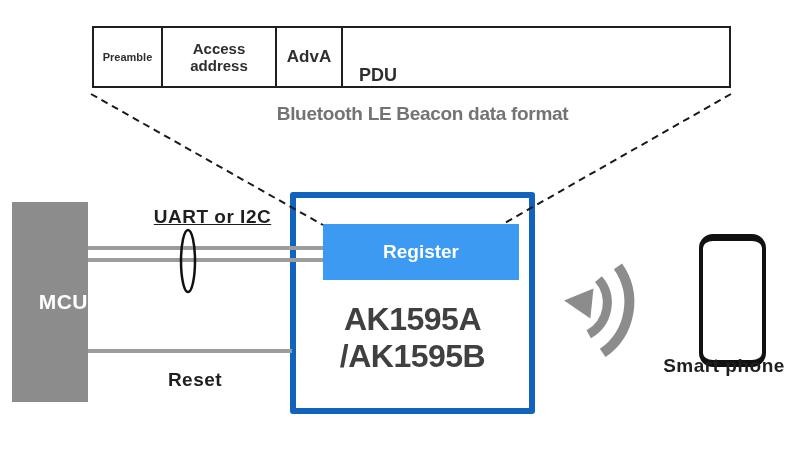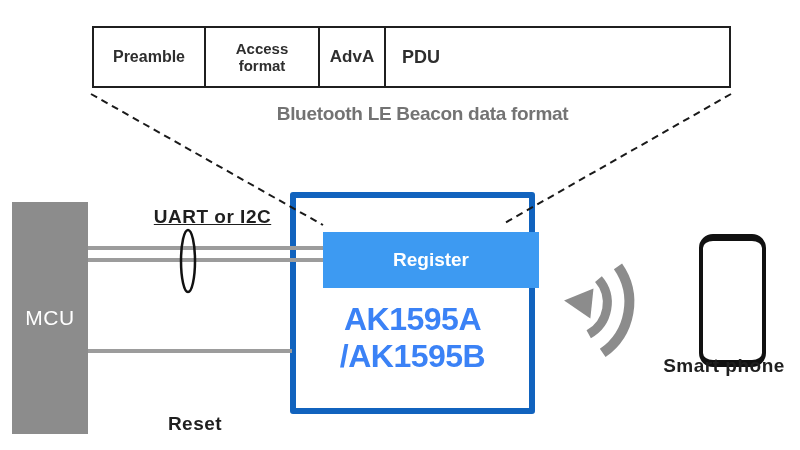--- a/index.html
+++ b/index.html
@@ -26,96 +26,95 @@
   .packet-cell {
     display: flex;
     align-items: center;
     justify-content: center;
     box-sizing: border-box;
     font-weight: bold;
     color: #2e2e2e;
     line-height: 1.15;
     text-align: center;
   }
-  .cell-preamble { width: 112px;  border-right: 2px solid #1f1f1f; font-size: 16px; }
+  .cell-preamble { width: 69px;  border-right: 2px solid #1f1f1f; font-size: 11px; }
   .cell-access   { width: 114px; border-right: 2px solid #1f1f1f; font-size: 15px; padding: 0 14px; }
   .cell-adva     { width: 66px;  border-right: 2px solid #1f1f1f; font-size: 17px; }
-  .cell-pdu      { flex: 1; justify-content: flex-start; padding-left: 16px; font-size: 18px; }
+  .cell-pdu      { flex: 1; justify-content: flex-start; padding-left: 16px; font-size: 18px; align-items: flex-end; }
 
   .table-caption {
     position: absolute;
     left: 270px; top: 103px; width: 305px;
     text-align: center;
     font-size: 19px;
     font-weight: bold;
     letter-spacing: -0.3px;
     color: #737373;
   }
 
   
   .mcu-block {
     position: absolute;
     left: 12px; top: 202px;
-    width: 76px; height: 232px;
+    width: 76px; height: 200px;
     background: #8c8c8c;
     display: flex;
     align-items: center;
-    justify-content: center;
+    justify-content: flex-end;
     color: #ffffff;
     font-size: 21px;
-    font-weight: normal;
+    font-weight: bold;
     letter-spacing: 0.5px;
   }
 
   
   .chip-block {
     position: absolute;
     left: 290px; top: 192px;
     width: 245px; height: 222px;
     background: #ffffff;
     border: 6px solid #1163be;
     border-radius: 3px;
     box-sizing: border-box;
   }
   .register-block {
     position: absolute;
     left: 323px; top: 224px;
-    width: 216px; height: 56px;
+    width: 196px; height: 56px;
     background: #3d9af2;
     display: flex;
     align-items: center;
     justify-content: center;
     color: #ffffff;
     font-size: 19px;
     font-weight: bold;
-    margin-top: 8px;
   }
   .part-number {
     position: absolute;
     left: 290px; top: 301px;
     width: 245px;
     text-align: center;
-    color: #3b82f6;
+    color: #404040;
     font-size: 32px;
     font-weight: bold;
     line-height: 37px;
     letter-spacing: -0.5px;
   }
 
   
   .bus-label {
     position: absolute;
     font-size: 19px;
     font-weight: bold;
     color: #1f1f1f;
     text-align: center;
     letter-spacing: 0.5px;
   }
   .uart-label  { left: 130px; top: 206px; width: 165px; text-decoration: underline; }
-  .reset-label { left: 130px; top: 369px; width: 130px; margin-top: 44px; }
+  .reset-label { left: 130px; top: 369px; width: 130px; }
   .beacon-label{ left: 543px; top: 217px; width: 80px; text-align: left; }
   .phone-label { left: 655px; top: 355px; width: 138px; }
 
   
   .smartphone {
     position: absolute;
     left: 699px; top: 234px;
     width: 67px; height: 133px;
     box-sizing: border-box;
     border: 4px solid #111111;
@@ -136,21 +135,21 @@
 </head>
 <body>
 
 <div class="canvas">
 
   <div class="packet-table">
     <div class="packet-cell cell-preamble">
       <span>Preamble</span>
     </div>
     <div class="packet-cell cell-access">
-      <span>Access format</span>
+      <span>Access address</span>
     </div>
     <div class="packet-cell cell-adva">
       <span>AdvA</span>
     </div>
     <div class="packet-cell cell-pdu">
       <span>PDU</span>
     </div>
   </div>
 
   <div class="table-caption">Bluetooth LE Beacon data format</div>

